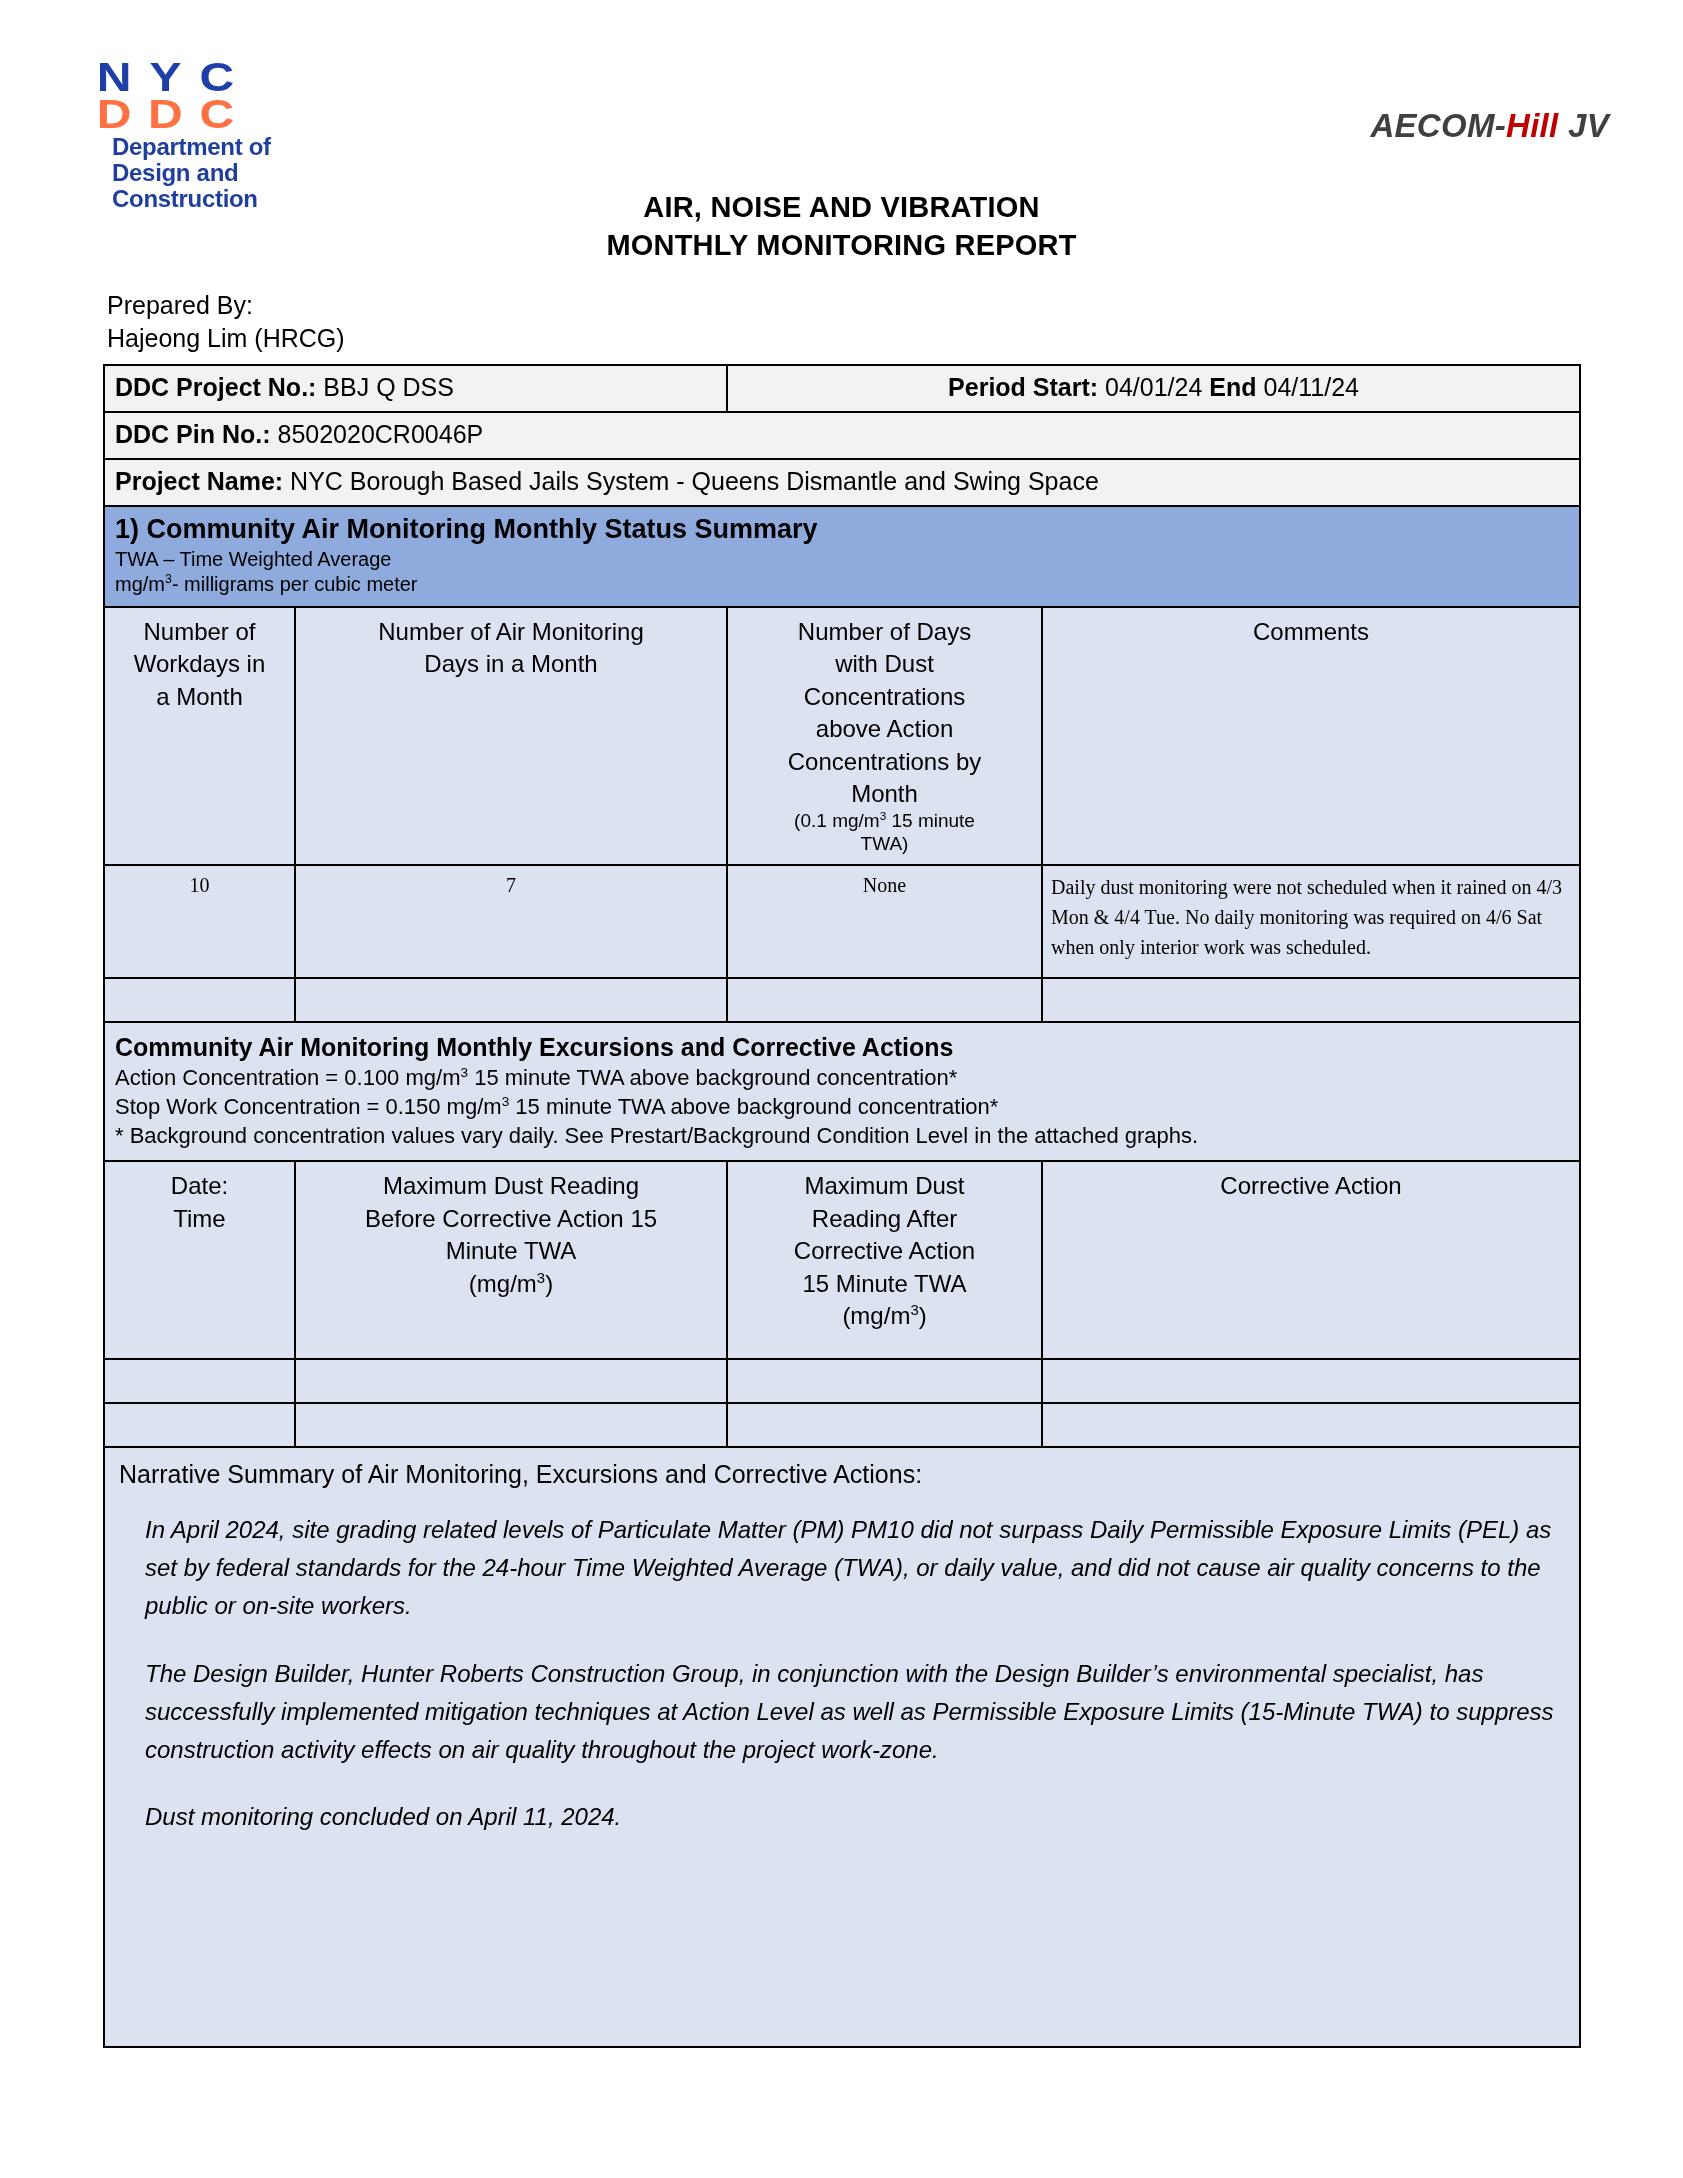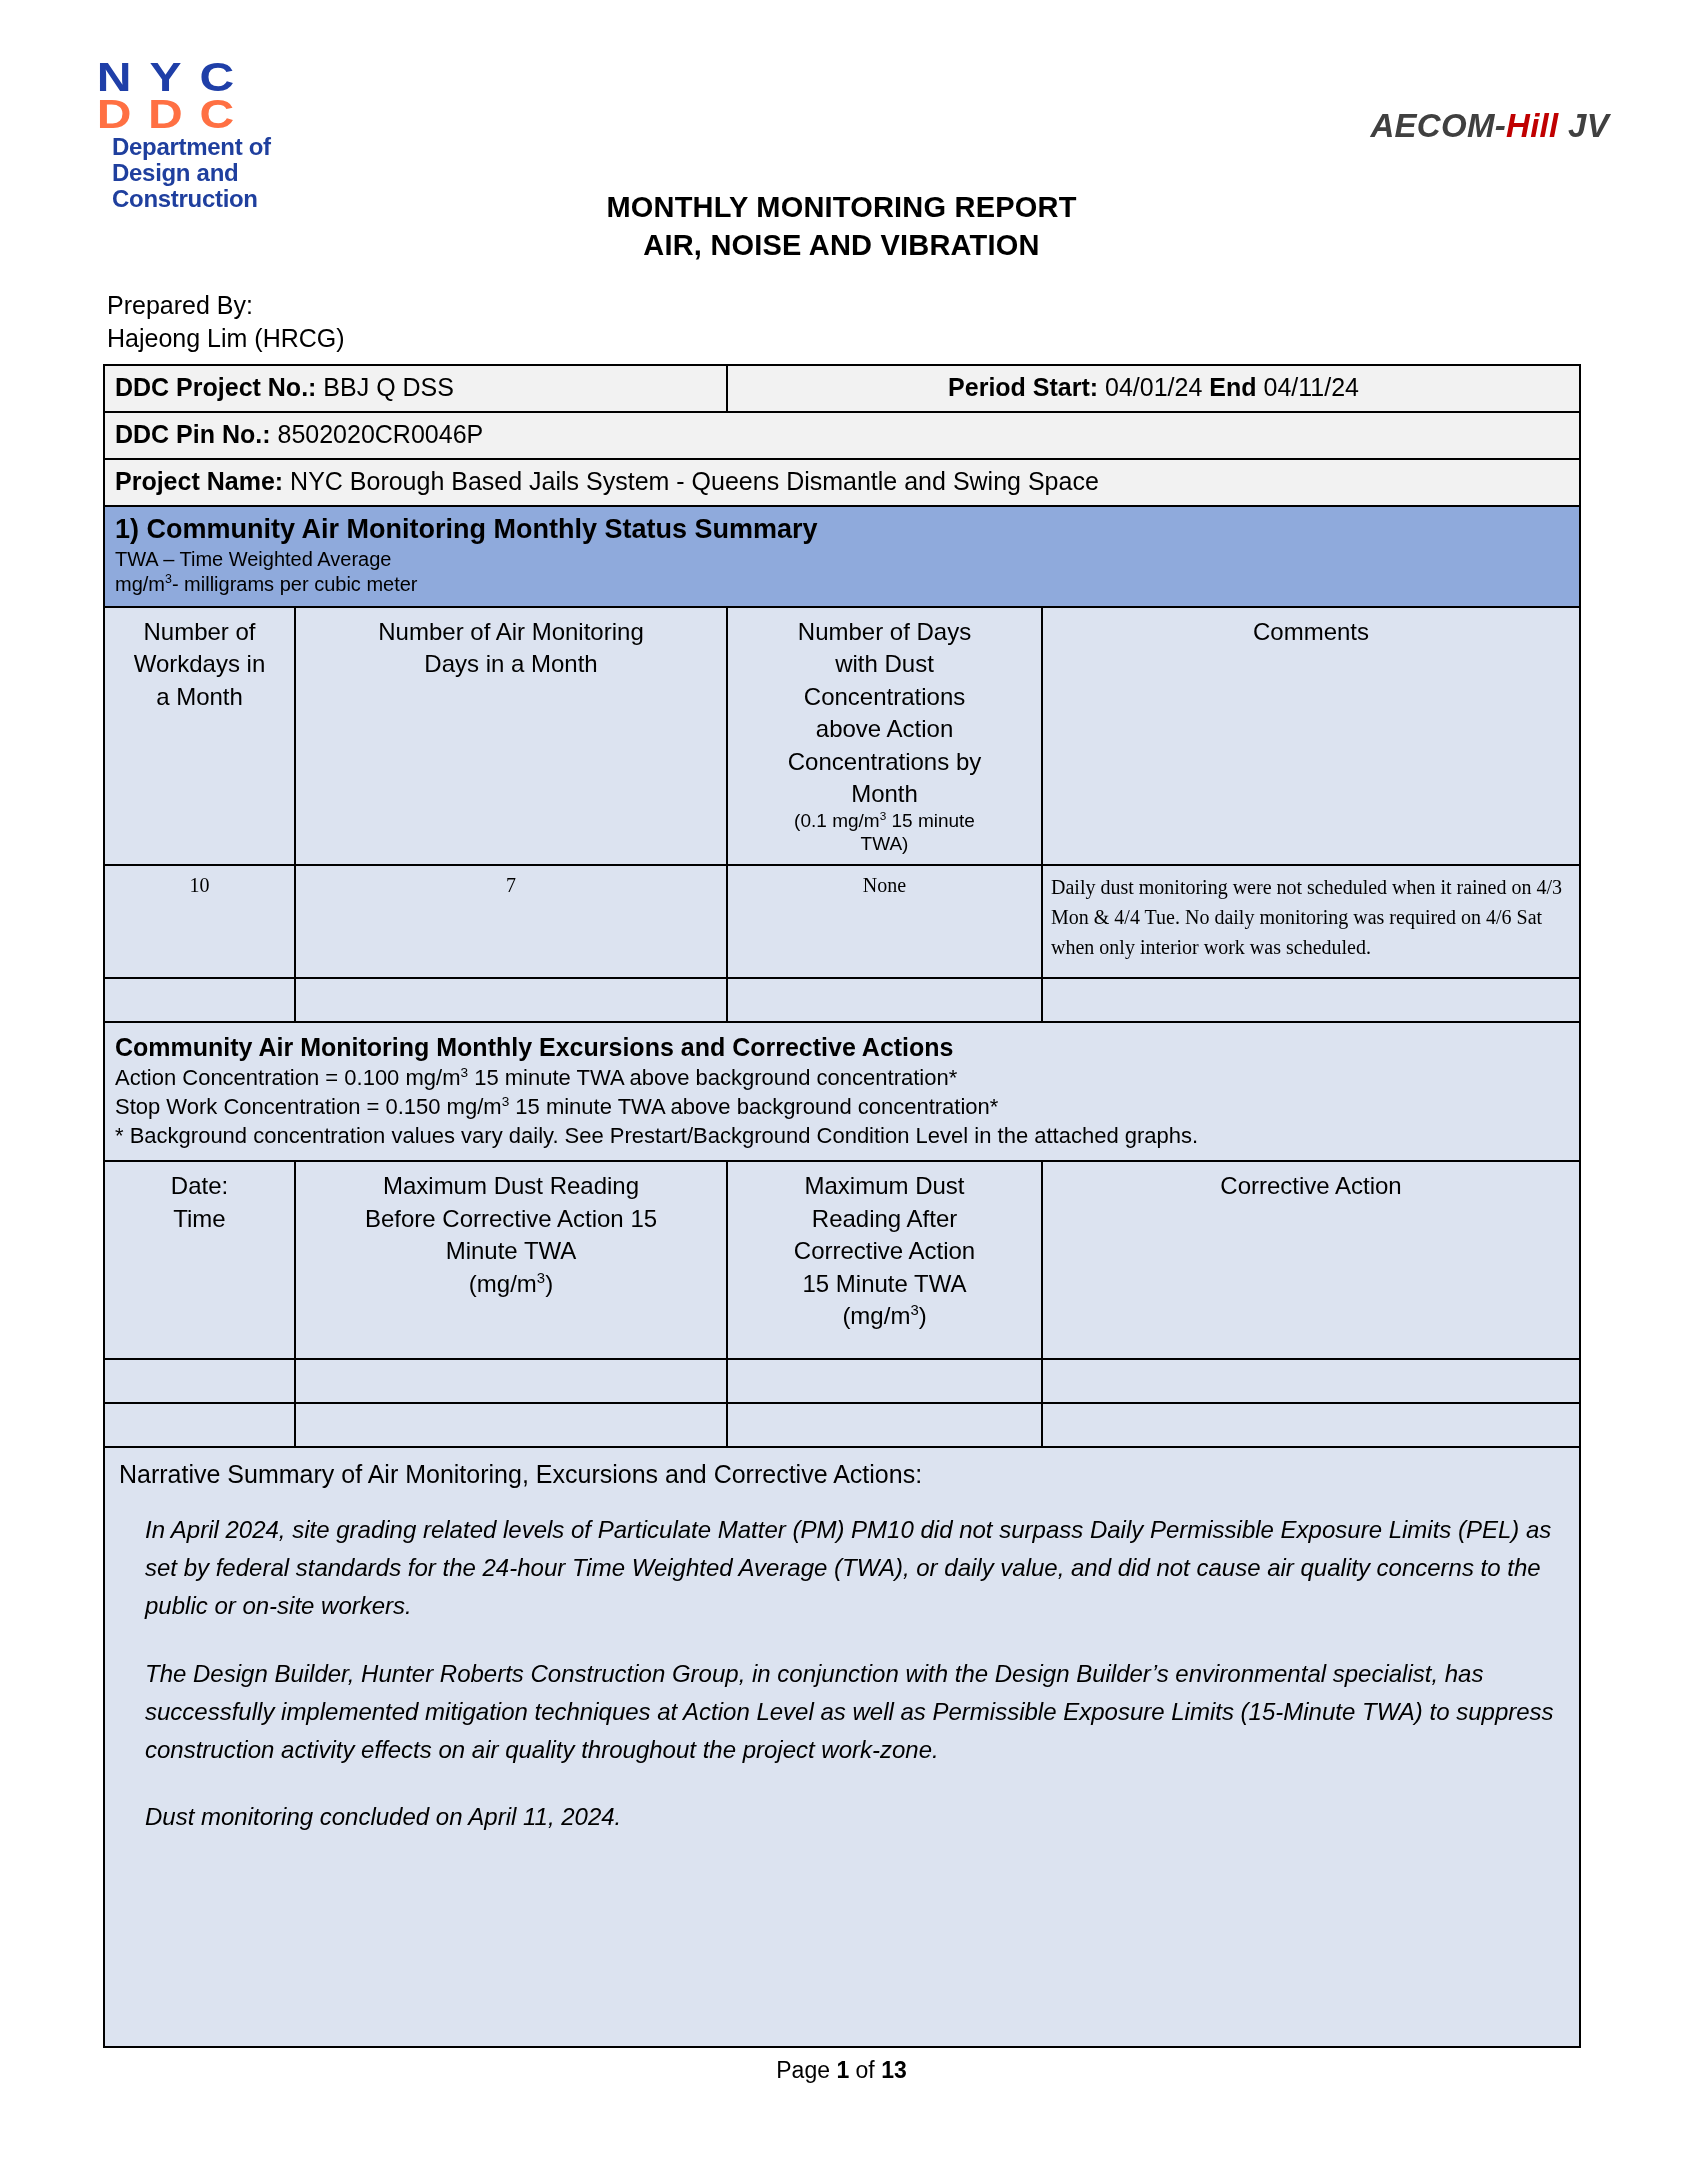--- a/index.html
+++ b/index.html
@@ -224,22 +224,22 @@
 Design and
 Construction</span>
     </div>
 
     <div class="aecom">
       <span class="blk">AECOM-</span><span class="red">Hill</span><span class="blk"> JV</span>
     </div>
   </div>
 
   <div class="doc-title">
+    <div>AIR, NOISE AND VIBRATION</div>
     <div>MONTHLY MONITORING REPORT</div>
-    <div>AIR, NOISE AND VIBRATION</div>
   </div>
 
   <div class="prepared">
     <div>Prepared By:</div>
     <div>Hajeong Lim (HRCG)</div>
   </div>
 
   <table class="main-table">
     <colgroup>
       <col style="width:191px">
@@ -342,18 +342,15 @@
           <div class="narrative-title">Narrative Summary of Air Monitoring, Excursions and Corrective Actions:</div>
           <p>In April 2024, site grading related levels of Particulate Matter (PM) PM10 did not surpass Daily Permissible Exposure Limits (PEL) as set by federal standards for the 24-hour Time Weighted Average (TWA), or daily value, and did not cause air quality concerns to the public or on-site workers.</p>
           <p>The Design Builder, Hunter Roberts Construction Group, in conjunction with the Design Builder’s environmental specialist, has successfully implemented mitigation techniques at Action Level as well as Permissible Exposure Limits (15-Minute TWA) to suppress construction activity effects on air quality throughout the project work-zone.</p>
           <p>Dust monitoring concluded on April 11, 2024.</p>
         </td>
       </tr>
 
     </tbody>
   </table>
 
-  <div class="footer">
-    <span>Page </span><b>1</b><span> of </span><b>13</b>
-  </div>
 
 </div>
 
 
 </body></html>

